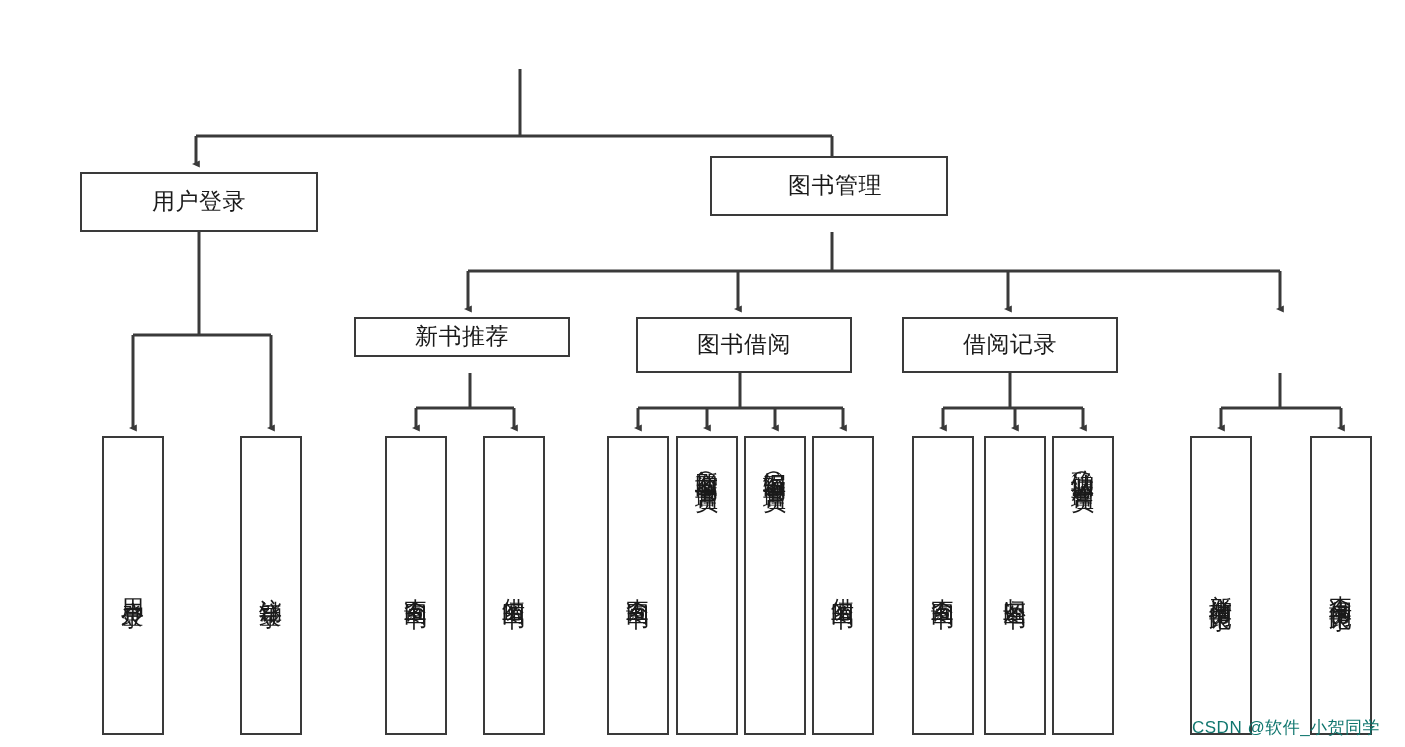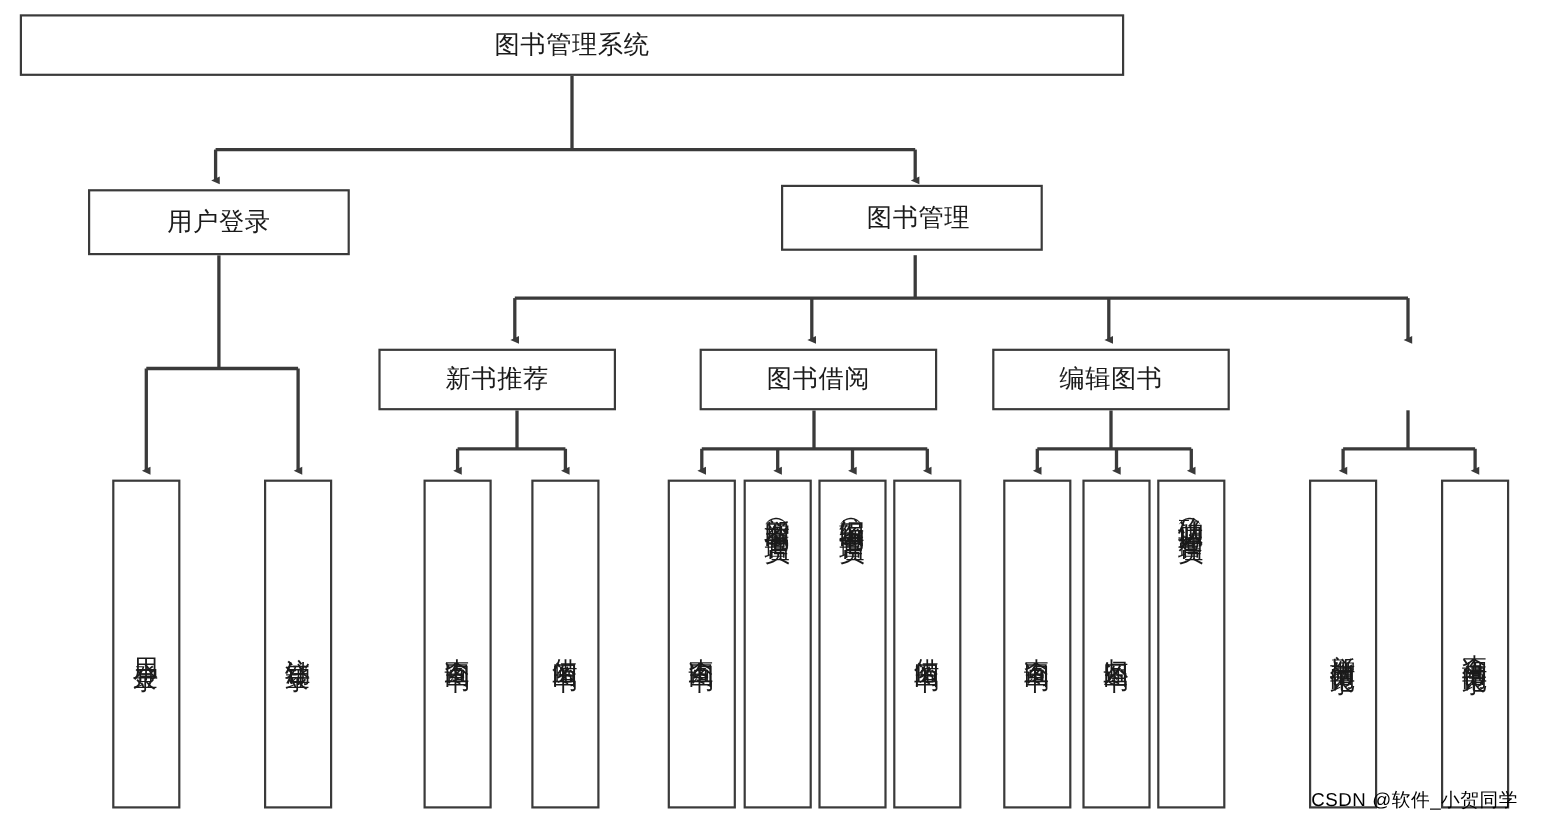--- a/index.html
+++ b/index.html
@@ -55,21 +55,21 @@
     font-size: 23px;
     line-height: 1.22;
     letter-spacing: 3px;
   }
   .node.vert.mid {
     align-items: center;
     padding-top: 0;
   }
   .watermark {
     position: absolute;
-    color: #000000;
+    color: #0f766e;
     font-size: 17px;
     white-space: nowrap;
     letter-spacing: 0.5px;
   }
 </style>
 </head>
 <body>
 
 <div id="canvas">
 
@@ -116,39 +116,36 @@
       <path d="M1015,408 L1015,428" marker-end="url(#arrow)"></path>
       <path d="M1083,408 L1083,428" marker-end="url(#arrow)"></path>
 
       <path d="M1280,373 L1280,408"></path>
       <path d="M1221,408 L1341,408"></path>
       <path d="M1221,408 L1221,428" marker-end="url(#arrow)"></path>
       <path d="M1341,408 L1341,428" marker-end="url(#arrow)"></path>
     </g>
   </svg>
 
-  <div class="node horiz" style="left:18px; top:13px; width:1004px; height:56px;">
-    <span class="lbl">图书管理系统</span>
-  </div>
 
   <div class="node horiz" style="left:80px; top:172px; width:238px; height:60px;">
     <span class="lbl">用户登录</span>
   </div>
-  <div class="node horiz" style="left:710px; top:168px; width:238px; height:60px;padding-left:12px;">
+  <div class="node horiz" style="left:710px; top:156px; width:238px; height:60px;padding-left:12px;">
     <span class="lbl">图书管理</span>
   </div>
 
-  <div class="node horiz" style="left:344px; top:317px; width:216px; height:56px;">
+  <div class="node horiz" style="left:354px; top:317px; width:216px; height:40px;">
     <span class="lbl">新书推荐</span>
   </div>
   <div class="node horiz" style="left:636px; top:317px; width:216px; height:56px;">
     <span class="lbl">图书借阅</span>
   </div>
   <div class="node horiz" style="left:902px; top:317px; width:216px; height:56px;">
-    <span class="lbl">编辑图书</span>
+    <span class="lbl">借阅记录</span>
   </div>
 
   <div class="node vert mid" style="left:102px; top:436px; width:62px; height:299px;">
     <span class="lbl">用户登录</span>
   </div>
   <div class="node vert mid" style="left:240px; top:436px; width:62px; height:299px;">
     <span class="lbl">注销登录</span>
   </div>
 
   <div class="node vert mid" style="left:385px; top:436px; width:62px; height:299px;">

